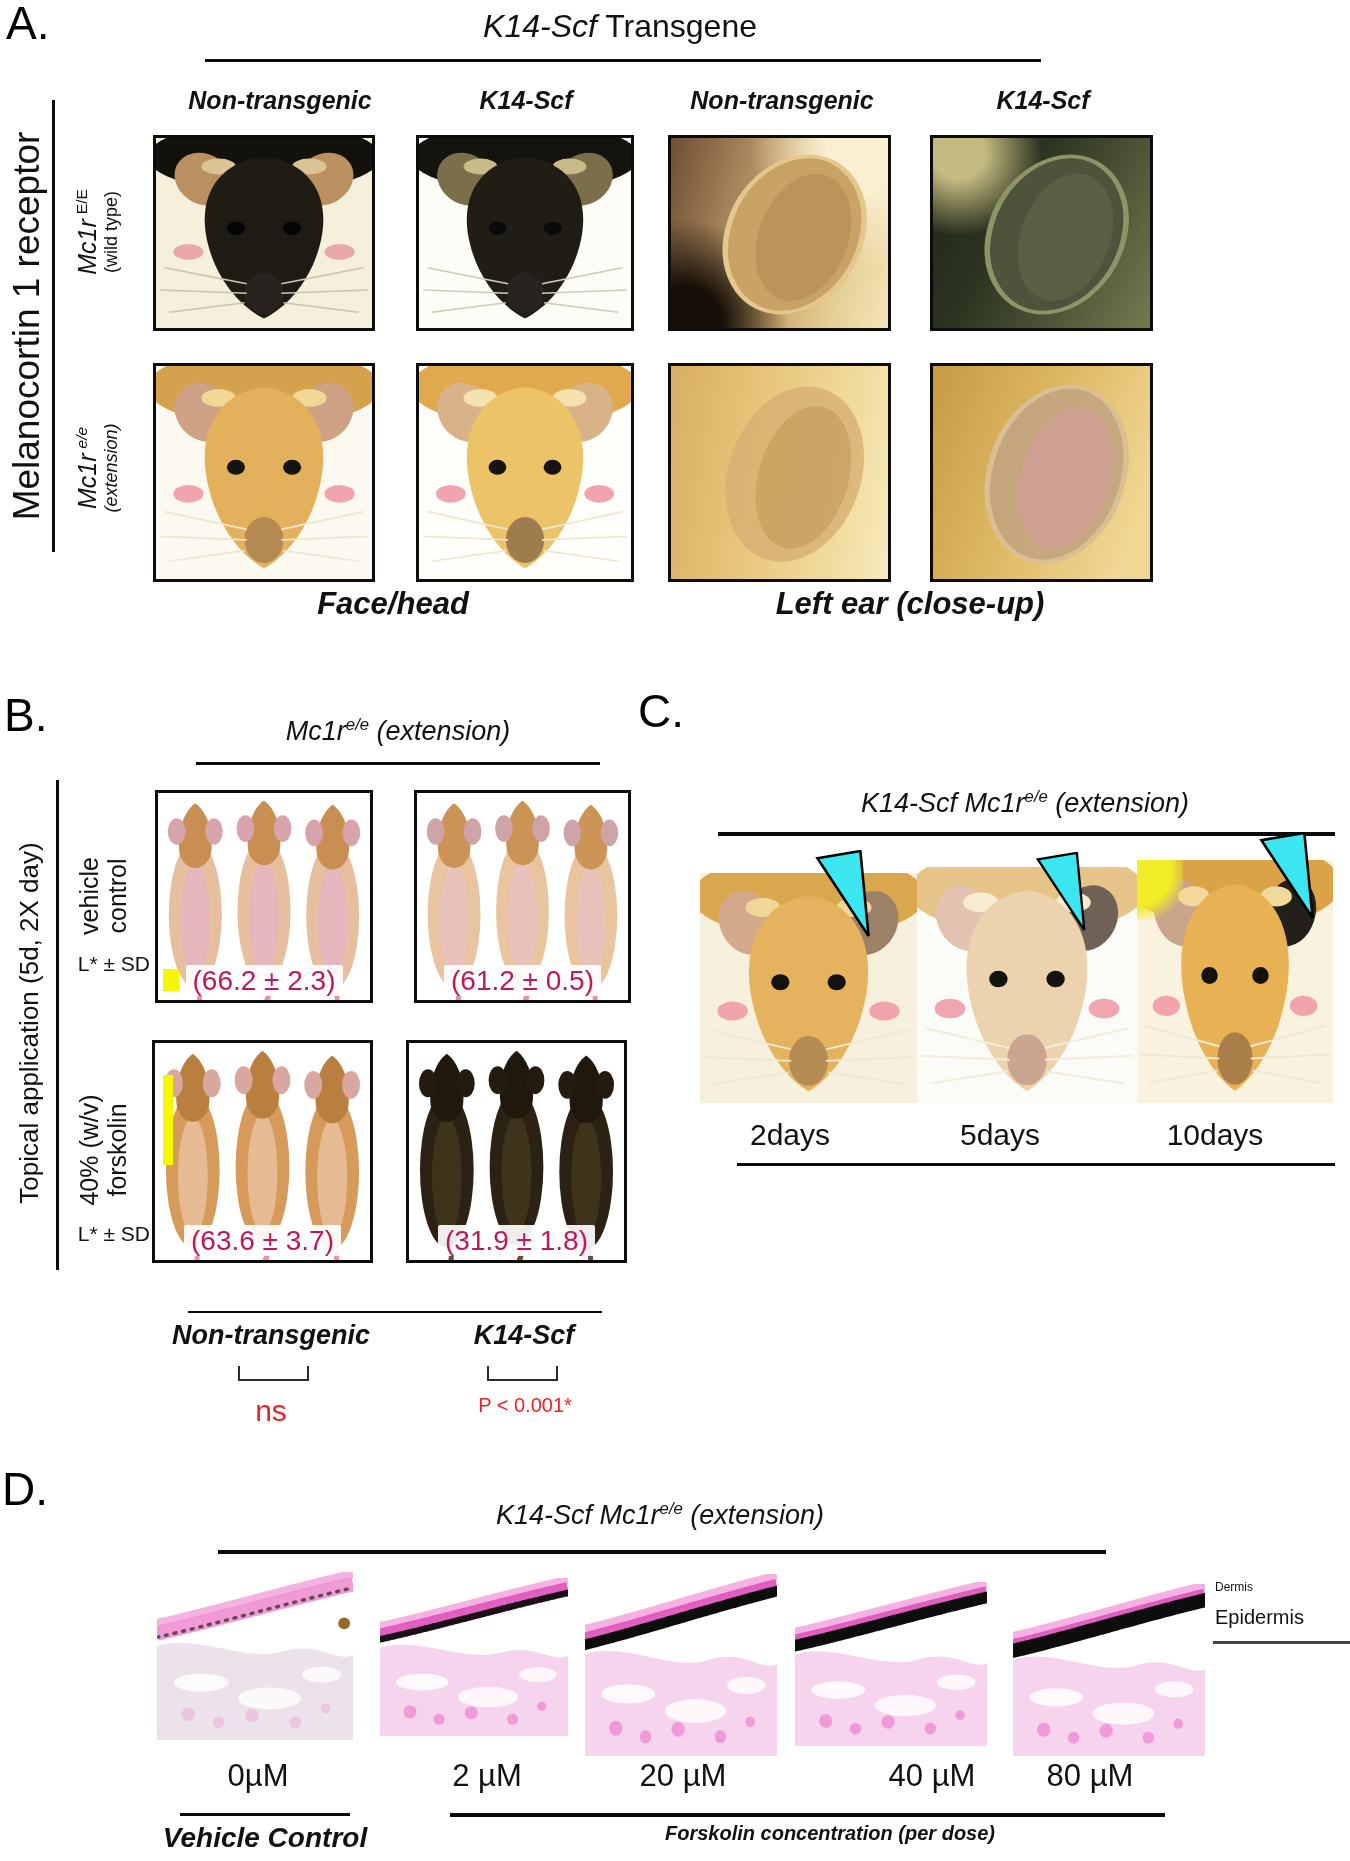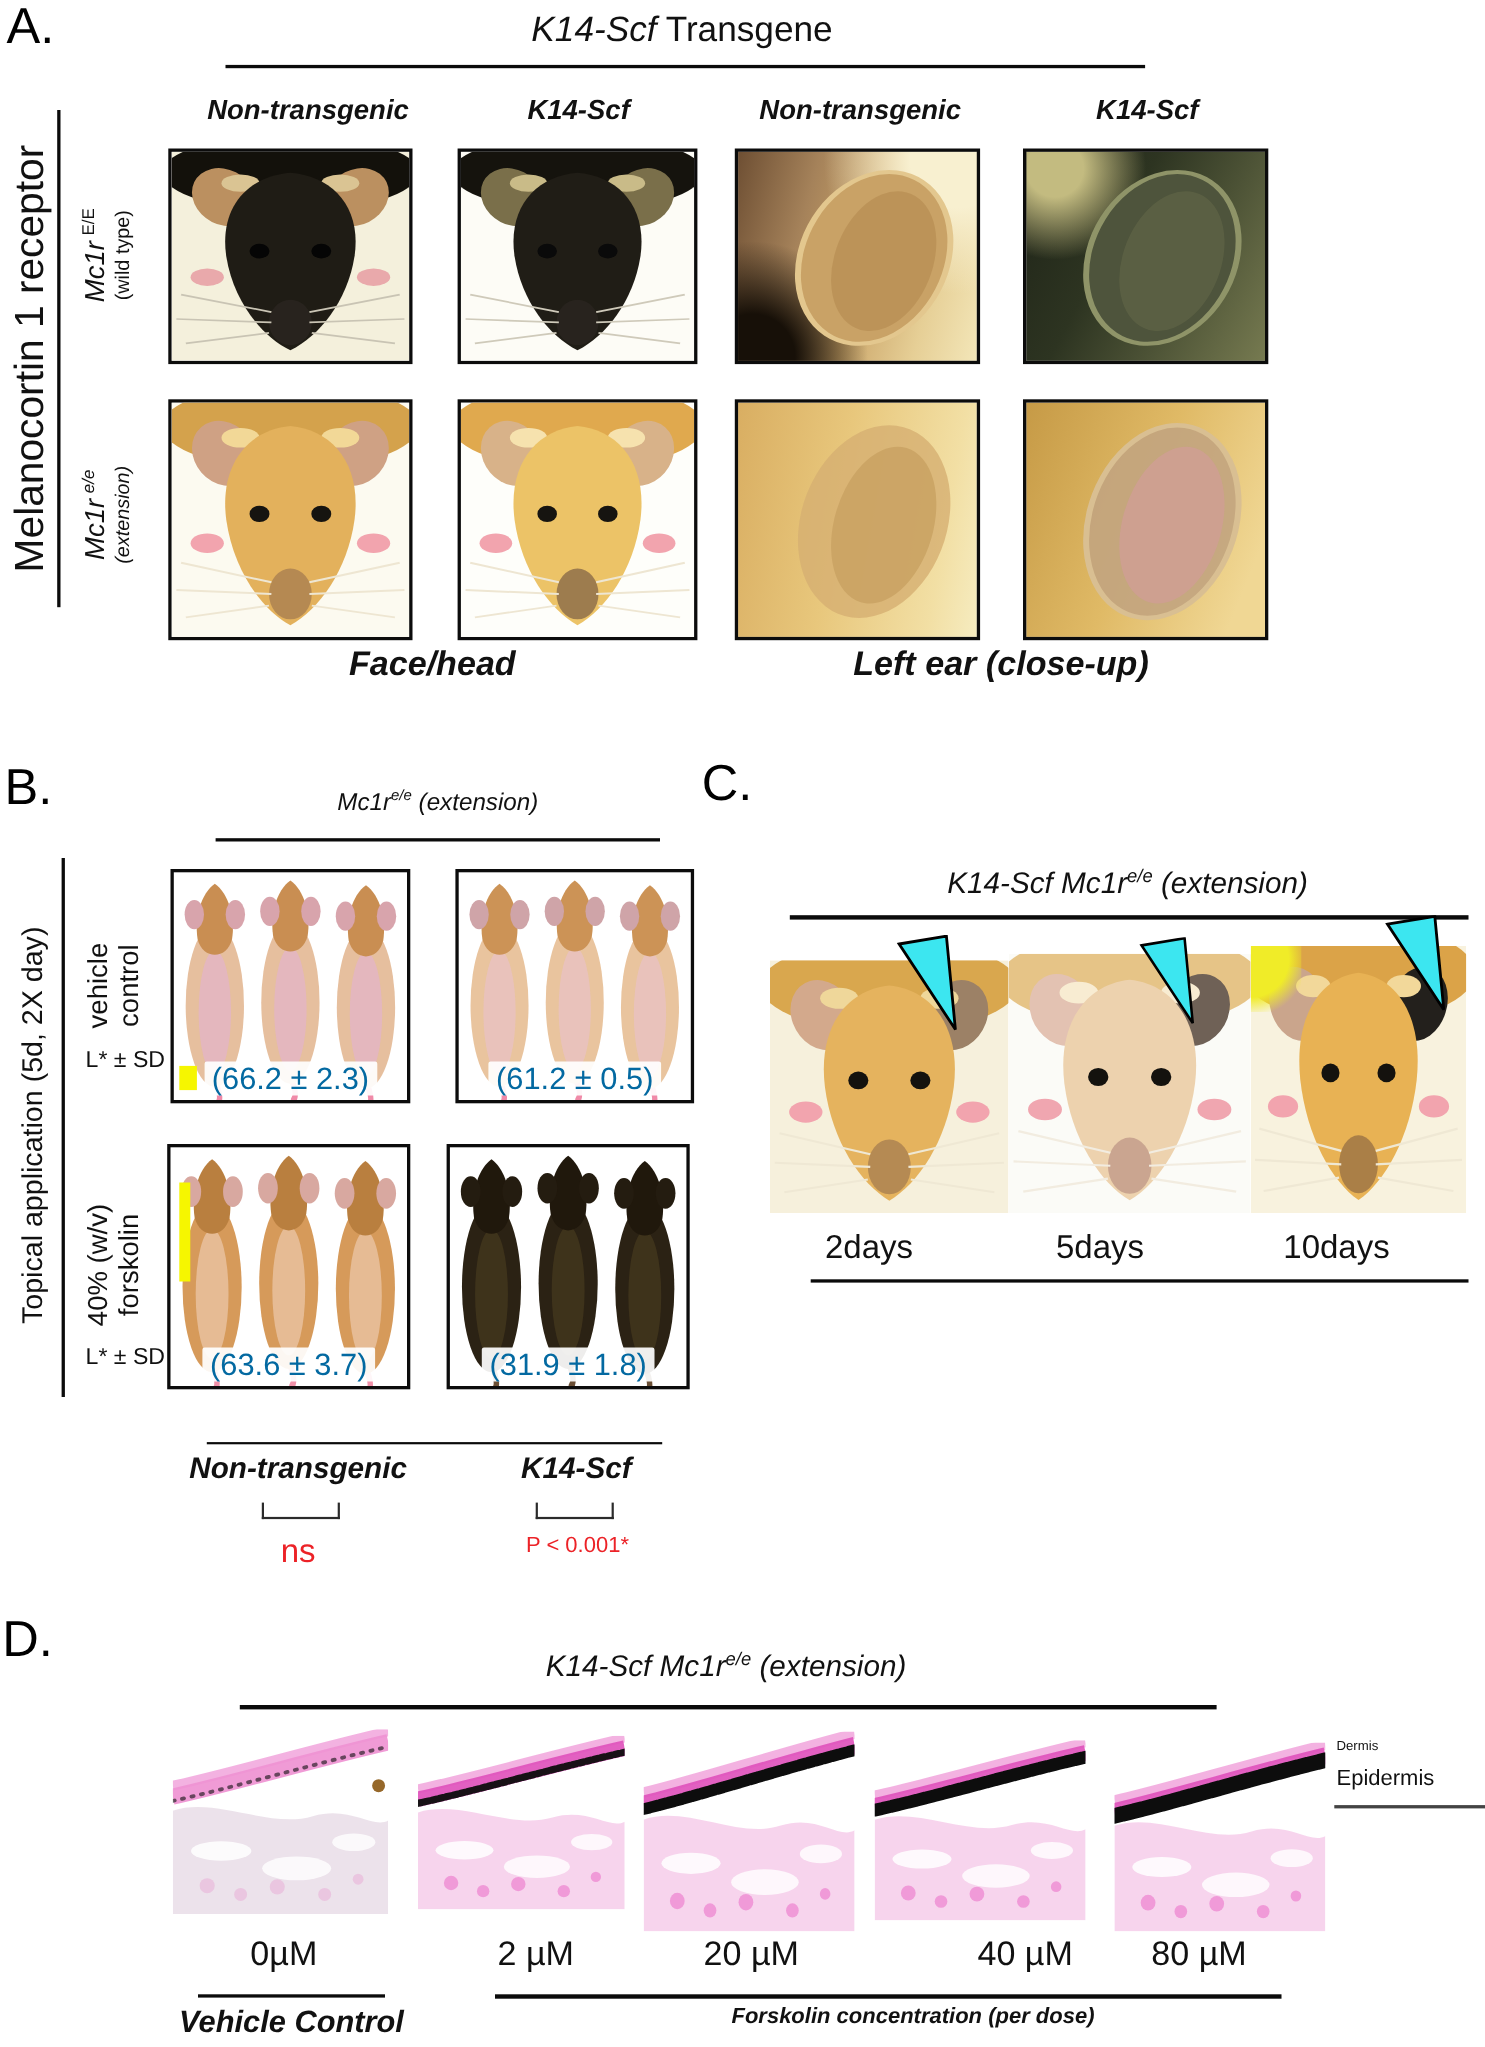--- a/index.html
+++ b/index.html
@@ -9,21 +9,21 @@
   .ctr{text-align:center;}
   .it{font-style:italic;}
   .hline{position:absolute;background:#0b0b0b;height:3px;}
   .panel-letter{position:absolute;font-size:46px;font-weight:400;color:#000;line-height:1;}
   .photo{position:absolute;border:3px solid #0c0c0c;box-sizing:border-box;overflow:hidden;background:#fff;}
   .photo.noborder{border:none;}
   .photo svg{display:block;width:100%;height:100%;}
   .vrot{position:absolute;transform:translate(-50%,-50%) rotate(-90deg);white-space:nowrap;text-align:center;line-height:1.12;}
   sup{font-size:0.62em;line-height:0;}
   .collabel{position:absolute;font-size:25px;font-style:italic;text-align:center;font-weight:600;}
-  .lval{position:absolute;left:0;right:0;bottom:3px;text-align:center;font-size:28px;color:#0369a1;}
+  .lval{position:absolute;left:0;right:0;bottom:3px;text-align:center;font-size:28px;color:#be185d;}
   .lval span{background:rgba(255,255,255,.92);padding:0 7px;border-radius:2px;}
   .bracket{position:absolute;border-left:2px solid #2b2b2b;border-right:2px solid #2b2b2b;border-bottom:2px solid #2b2b2b;height:13px;width:67px;}
   .red{color:#ec2227;}
   
   .mblack{--bg:#f4f0dc;--fur:#1f1c15;--fur2:#13110b;--ear:#bb9060;--patch:#dac493;--eye:#050505;--snout:#2a2620;--whisker:#c9c4b4;--paw:#e9a9ab;}
   .mblack2{--bg:#fdfcf6;--fur:#201d16;--fur2:#15130d;--ear:#7a6f4a;--patch:#c9bb88;--eye:#0a0a0a;--snout:#2a2620;--whisker:#cfcaba;--paw:rgba(0,0,0,0);}
   .myellow{--bg:#fcfaf0;--fur:#e3b15c;--fur2:#d4a24c;--ear:#cfa184;--patch:#f2d897;--eye:#161410;--snout:#a97f50;--whisker:#eee6d2;--paw:#f2a4ae;}
   .myellow2{--bg:#fefefa;--fur:#ecc367;--fur2:#e0a94e;--ear:#d8b289;--patch:#f6e2ae;--eye:#161410;--snout:#8a6a48;--whisker:#eee6d2;--paw:#f2a4ae;}
   .mc1{--bg:#f6f0dc;--fur:#e5b35e;--fur2:#d9a74e;--ear:#d3a98c;--earR:#9c8166;--patch:#efd79a;--eye:#14120e;--snout:#a97f50;--whisker:#efe8d4;--paw:#f2a4ae;}
   .mc2{--bg:#fbfbf7;--fur:#edd2ae;--fur2:#e6c487;--ear:#e3c2b2;--earR:#6f6156;--patch:#f8ecd2;--eye:#14120e;--snout:#c09a88;--whisker:#f2ece0;--paw:#f0a6b0;}
@@ -189,21 +189,21 @@
     <svg viewBox="0 0 100 130" preserveAspectRatio="none">
         <use href="#gearcu"></use>
       </svg>
   </div>
 
   <div class="abs ctr it" style="left:680px;top:586px;width:460px;font-size:31px;font-weight:600">Left ear (close-up)</div>
   <div class="abs ctr it" style="left:233px;top:586px;width:320px;font-size:31px;font-weight:600">Face/head</div>
 
   <div class="panel-letter" style="left:4px;top:692px">B.</div>
 
-  <div class="abs ctr it" style="left:198px;top:716px;width:400px;font-size:22px">
+  <div class="abs ctr it" style="left:198px;top:716px;width:400px;font-size:27px">
     <span>Mc1r</span><sup>e/e</sup><span> (extension)</span>
   </div>
   <div class="hline" style="left:196px;top:762px;width:404px"></div>
 
   <div class="vrot" style="left:30px;top:1023px;font-size:26px">Topical application (5d, 2X day)</div>
   <div class="abs" style="left:56px;top:780px;width:3px;height:490px;background:#0b0b0b"></div>
 
   <div class="vrot" style="left:103px;top:896px;font-size:25px">
     <div>vehicle</div>
     <div>control</div>

